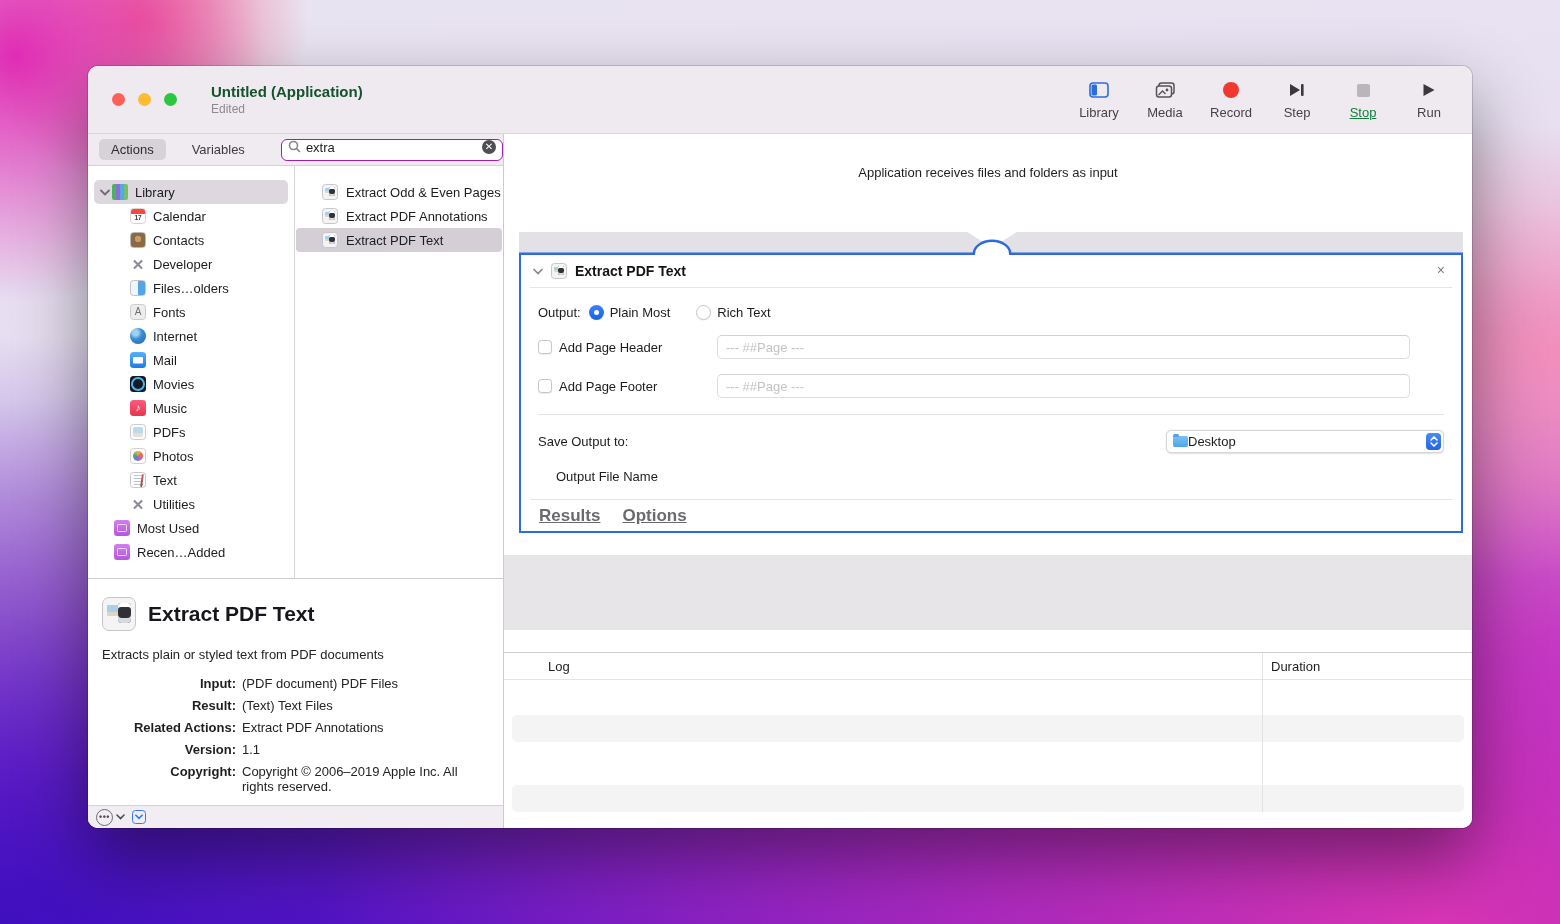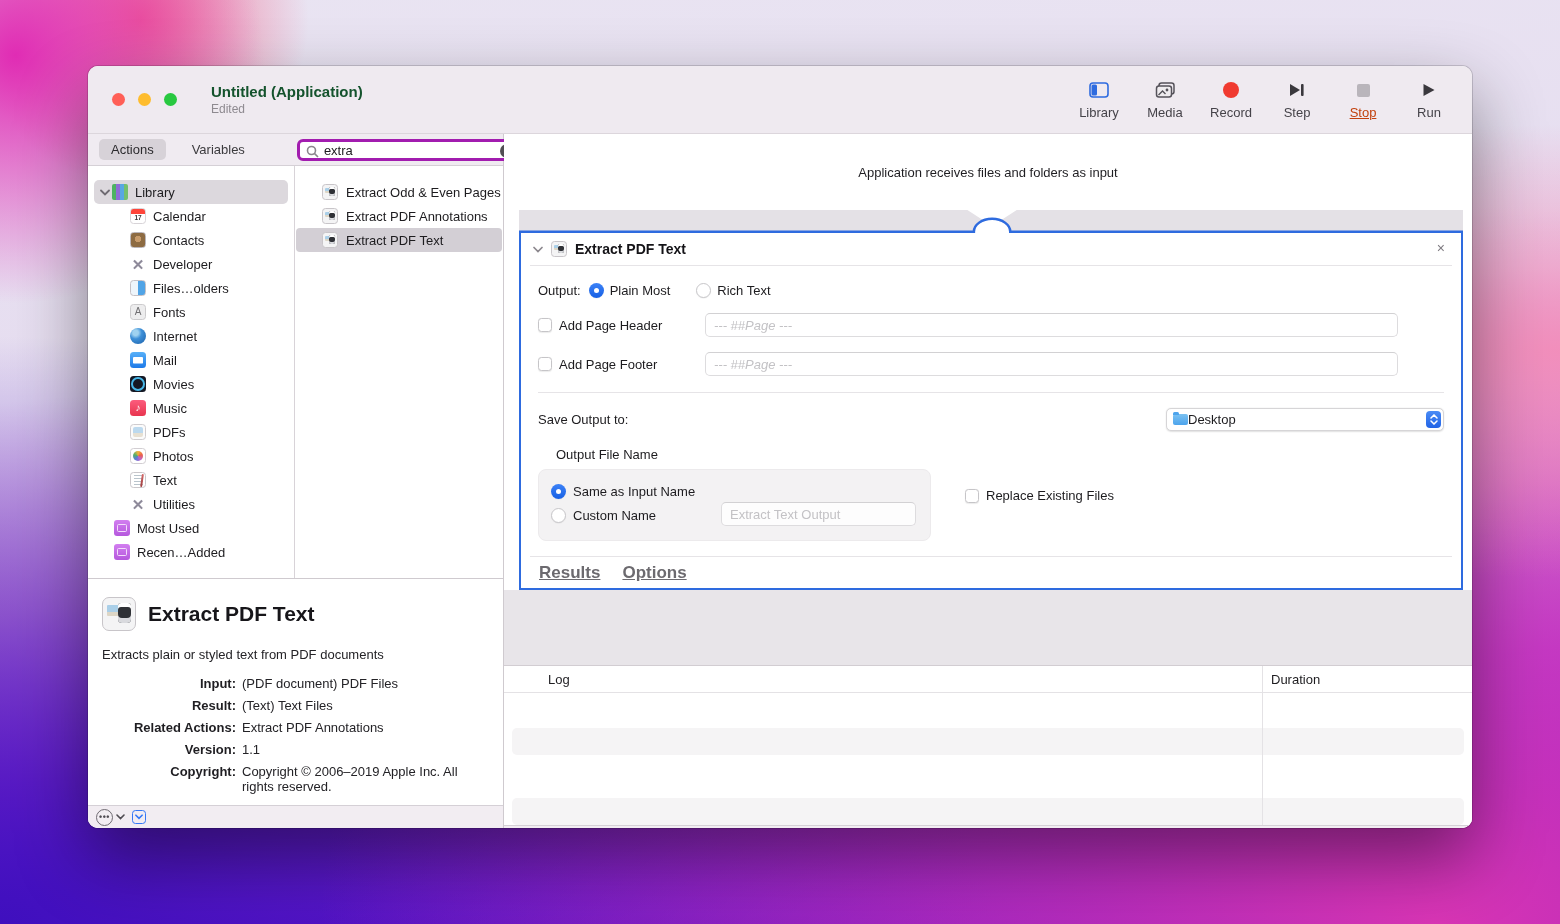--- a/index.html
+++ b/index.html
@@ -31,36 +31,36 @@
     display:flex; align-items:center; flex:none; position:relative; }
   .lights { display:flex; gap:13px; margin-left:24px; }
   .light { width:13px; height:13px; border-radius:50%; }
   .title-block { margin-left:34px; }
   .win-title { font-weight:bold; font-size:15px; color:#14532d; }
   .win-sub { font-size:12px; color:#8e8a90; margin-top:2px; }
   .toolbar { position:absolute; right:14px; top:0; height:68px; display:flex; align-items:center; gap:8px; }
   .tb-item { width:58px; display:flex; flex-direction:column; align-items:center; gap:5px; cursor:default; }
   .tb-item .glyph { height:20px; display:flex; align-items:center; justify-content:center; }
   .tb-label { font-size:13px; color:#454349; }
-  .tb-item.disabled .tb-label { color:#c2410c;text-decoration:underline; }
+  .tb-item.disabled .tb-label { color:#15803d;text-decoration:underline; }
   .rec-circle { width:16px; height:16px; border-radius:50%; }
   .stop-square { width:13px; height:13px; background:#b9b5bb; border-radius:2px; }
 
   
   .content { flex:1; display:flex; min-height:0; }
 
   
   .left-pane { width:416px; flex:none; border-right:1px solid #cfcacf; display:flex; flex-direction:column; background:#fff; }
   .tab-row { height:32px; flex:none; background:#f0ebf1; border-bottom:1px solid #d5d0d6;
     display:flex; align-items:center; padding:0 11px; }
   .seg { padding:3px 12px; border-radius:5px; font-size:13px; color:#2c2b2e; cursor:default; }
   .seg.sel { background:#d7d2d8; }
   .seg.plain { margin-left:14px; color:#3c3b3e; }
-  .searchbox { margin-left:40px; flex:1; height:22px; background:#fff; border:3px solid #a21caf;
-    border-radius:6px; display:flex; align-items:flex-end; padding:0 6px; }
+  .searchbox { margin-left:24px; flex:1; height:22px; background:#fff; border:1px solid #a21caf;
+    border-radius:6px; display:flex; align-items:flex-start; padding:0 6px; }
   .searchbox input { border:none; outline:none; flex:1; font-size:13px; font-family:inherit; color:#1d1c1f; background:transparent; margin-left:5px; }
   .clear-btn { width:14px; height:14px; border-radius:50%; background:#514e53; color:#fff; font-size:10px;
     display:flex; align-items:center; justify-content:center; cursor:pointer; line-height:1; }
 
   .browser { height:412px; flex:none; display:flex; min-height:0; }
   .sidebar { width:207px; flex:none; border-right:1px solid #d8d3d8; padding-top:14px; overflow:hidden; }
   .side-row { height:24px; display:flex; align-items:center; margin:0 6px; border-radius:5px; padding-left:4px; cursor:default; }
   .side-row.sel { background:#dcd8dd; }
   .side-row .chev { width:14px; flex:none; display:flex; justify-content:center; }
   .side-row.child { margin-left:6px; padding-left:36px; }
@@ -116,21 +116,21 @@
   .detail-title { font-size:21px; font-weight:bold; color:#17161a; }
   .detail-desc { margin-top:16px; font-size:13px; color:#242327; }
   .kv { margin-top:14px; display:grid; grid-template-columns:134px 1fr; column-gap:6px; row-gap:7px; }
   .kv .k { text-align:right; font-weight:bold; color:#1f1e22; }
   .kv .v { color:#242327; max-width:300px; }
 
   .pane-footer { height:23px; flex:none; border-top:1px solid #d5d0d6; background:#f2edf2;
     display:flex; align-items:center; padding-left:8px; gap:7px; }
 
   
-  .main { flex:1; display:flex; flex-direction:column; min-width:0; background:#fff; }
+  .main { flex:1; display:flex; flex-direction:column; min-width:0; background:#fff;gap:22px; }
   .input-strip { height:76px; flex:none; display:flex; align-items:center; justify-content:center; }
   .input-note { font-size:13px; color:#1f1e22; }
 
   .card-wrap { margin:0 9px 0 15px; flex:none; }
   .band { display:block; width:100%; height:23px; }
   .action-card { border:2px solid #2e6bdf; border-top:none; background:#fff; position:relative; }
   .card-header { height:32px; display:flex; align-items:center; padding:0 12px; gap:8px; }
   .card-title { font-weight:bold; font-size:14px; color:#141317; }
   .card-close { position:absolute; right:16px; top:8px; color:#7e7a80; font-size:14px; cursor:pointer; line-height:1; }
   .hr { border-top:1px solid #e6e4e7; margin:0 9px; }
@@ -145,21 +145,21 @@
   .rlabel { margin-left:-2px; }
   .gap18 { width:10px; }
 
   .field-row { margin-top:15px; height:24px; }
   .checkbox { width:14px; height:14px; border-radius:3.5px; background:#fff; border:1px solid #c6c5c8; flex:none;
     box-shadow:0 .5px 1px rgba(0,0,0,.08); }
   .cb-label { margin-left:7px; }
   .txt-input { height:24px; border:1px solid #dddcde; border-top-color:#d2d1d3; border-radius:5px; background:#fff;
     font-family:inherit; font-size:13px; padding:0 8px; color:#1d1c1f; outline:none; }
   .txt-input::placeholder { color:#c3c2c5; }
-  .hdr-field { position:absolute; left:167px; width:693px;font-style:italic; }
+  .hdr-field { position:absolute; left:179px; width:693px; }
   .field-row { position:relative; }
 
   .hr2 { border-top:1px solid #e6e4e7; margin:16px 0 0; }
 
   .save-row { margin-top:15px;justify-content:space-between; }
   .dropdown { margin-left:10px; width:278px; height:23px; background:#fff; border:1px solid #d6d5d7; border-radius:5px;
     display:flex; align-items:center; padding:0 2px 0 6px; box-shadow:0 .5px 1.5px rgba(0,0,0,.12); cursor:default; }
   .folder-ic { width:15px; height:11px; background:linear-gradient(180deg,#7cc2f2,#4da4ec); border-radius:2px; position:relative; flex:none; }
   .folder-ic::before { content:""; position:absolute; left:0; top:-2px; width:6px; height:3px; background:#4da4ec; border-radius:1.5px 1.5px 0 0; }
   .dd-label { flex:1; }
@@ -466,37 +466,20 @@
                         <path d="M1 4 L4 1 L7 4" fill="none" stroke="#fff" stroke-width="1.5" stroke-linecap="round"></path>
                       </svg>
                     <svg width="8" height="5" viewBox="0 0 8 5">
                         <path d="M1 1 L4 4 L7 1" fill="none" stroke="#fff" stroke-width="1.5" stroke-linecap="round"></path>
                       </svg>
                   </span>
                 </div>
               </div>
 
               <div class="group-label">Output File Name</div>
-              <div class="group-row">
-                <div class="group-box">
-                  <div class="gb-row">
-                    <span class="radio on"></span>
-                    <span class="cb-label">Same as Input Name</span>
-                  </div>
-                  <div class="gb-row">
-                    <span class="radio"></span>
-                    <span class="cb-label">Custom Name</span>
-                    <input class="txt-input custom-field" type="text" placeholder="Extract Text Output" style="">
-                  </div>
-                </div>
-                <div class="replace-row">
-                  <span class="checkbox"></span>
-                  <span class="cb-label">Replace Existing Files</span>
-                </div>
-              </div>
             </div>
 
             <div class="card-footer">
               <span class="cf-link">Results</span>
               <span class="cf-link">Options</span>
             </div>
           </div>
         </div>
 
         <div class="gray-strip"></div>

